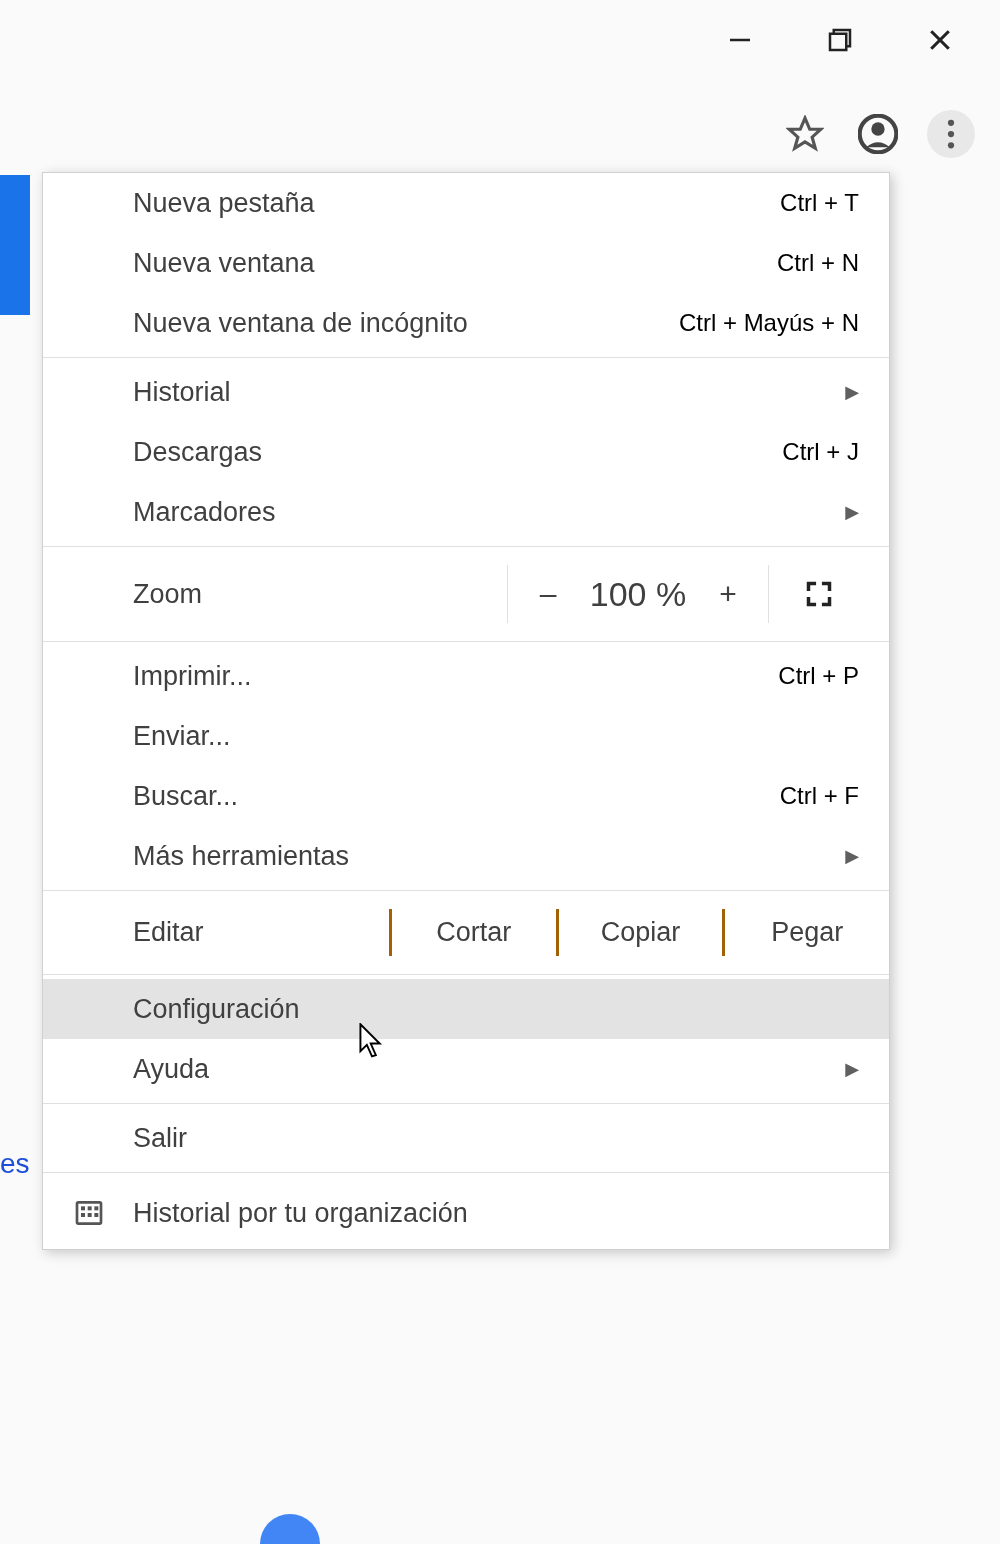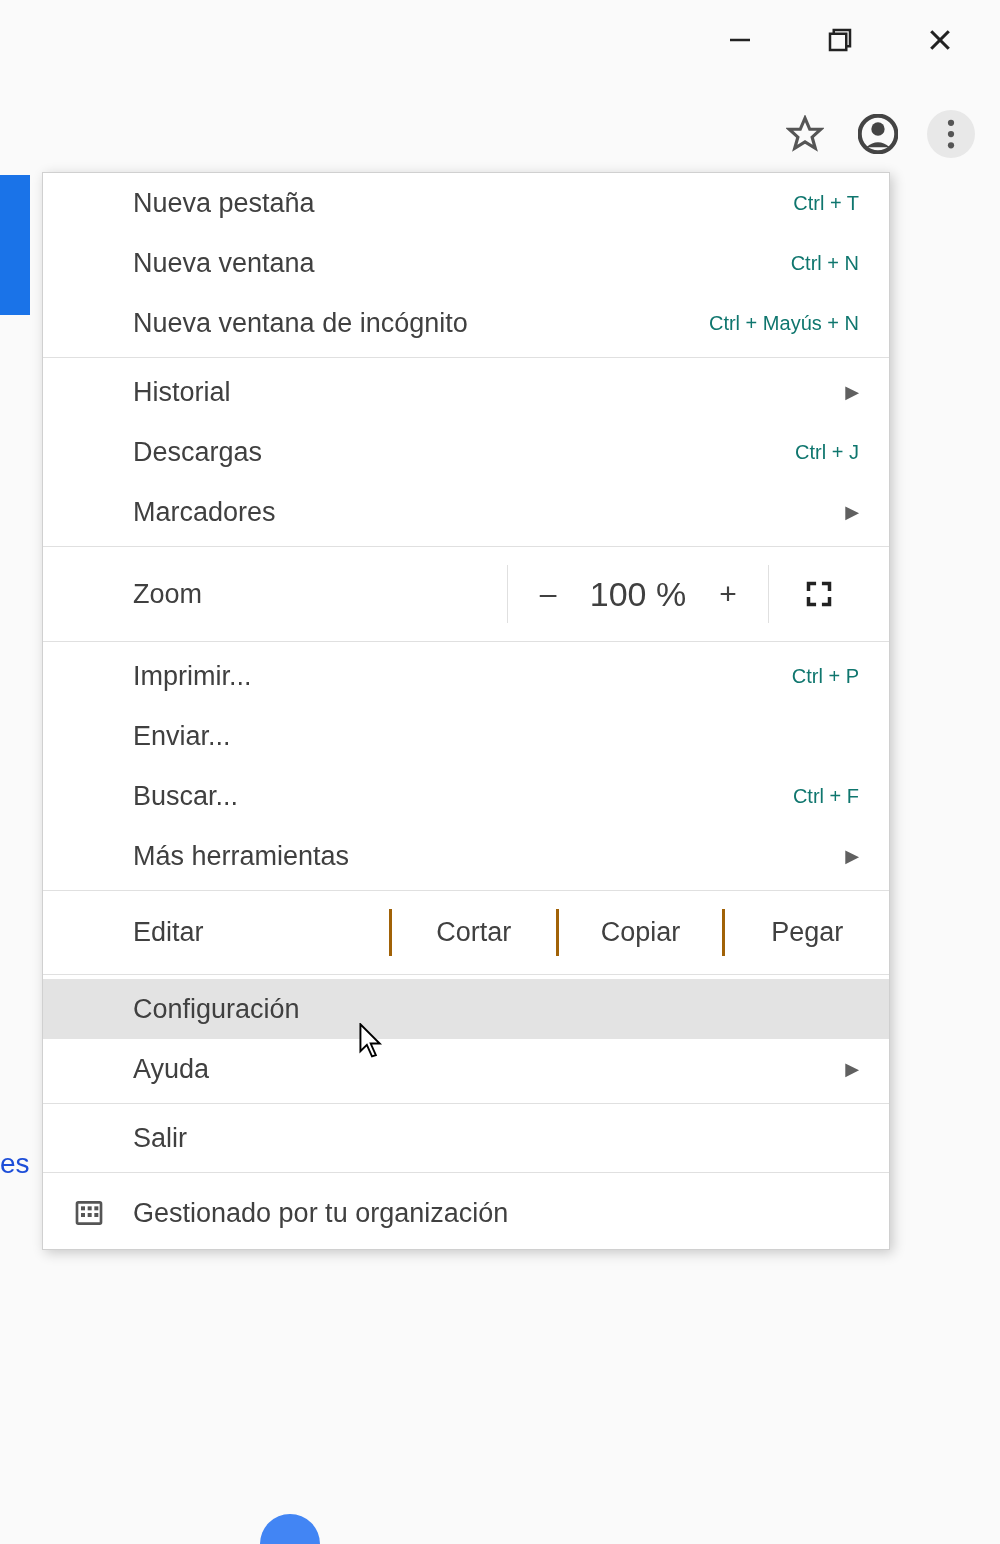--- a/index.html
+++ b/index.html
@@ -94,22 +94,22 @@
       cursor: pointer;
     }
     .menu-item.highlighted {
       background: #e3e3e3;
       justify-content: center;
     }
     .menu-item .label {
       flex: 1;
     }
     .menu-item .shortcut {
-      color: #0f766e;
-      font-size: 20px;
+      color: #000000;
+      font-size: 24px;
     }
     .menu-item .arrow {
       color: #606060;
       font-size: 18px;
       margin-left: 10px;
     }
     .menu-divider {
       height: 1px;
       background: #e0e0e0;
       margin: 4px 0;
@@ -359,21 +359,21 @@
       <svg width="32" height="32" viewBox="0 0 24 24" fill="#555">
           <rect x="3" y="4" width="18" height="16" rx="1" fill="none" stroke="#555" stroke-width="2"></rect>
           <rect x="6" y="7" width="3" height="3"></rect>
           <rect x="11" y="7" width="3" height="3"></rect>
           <rect x="16" y="7" width="3" height="3"></rect>
           <rect x="6" y="12" width="3" height="3"></rect>
           <rect x="11" y="12" width="3" height="3"></rect>
           <rect x="16" y="12" width="3" height="3"></rect>
         </svg>
     </span>
-    <span>Gestionado por tu organización</span>
+    <span>Historial por tu organización</span>
   </div>
 
 </div>
 
 <div class="cursor">
   <svg width="28" height="36" viewBox="0 0 20 28" fill="white" stroke="black" stroke-width="1.5">
       <path d="M1 1 L1 22 L6 17 L10 26 L13 25 L9 16 L16 16 Z"></path>
     </svg>
 </div>
 

